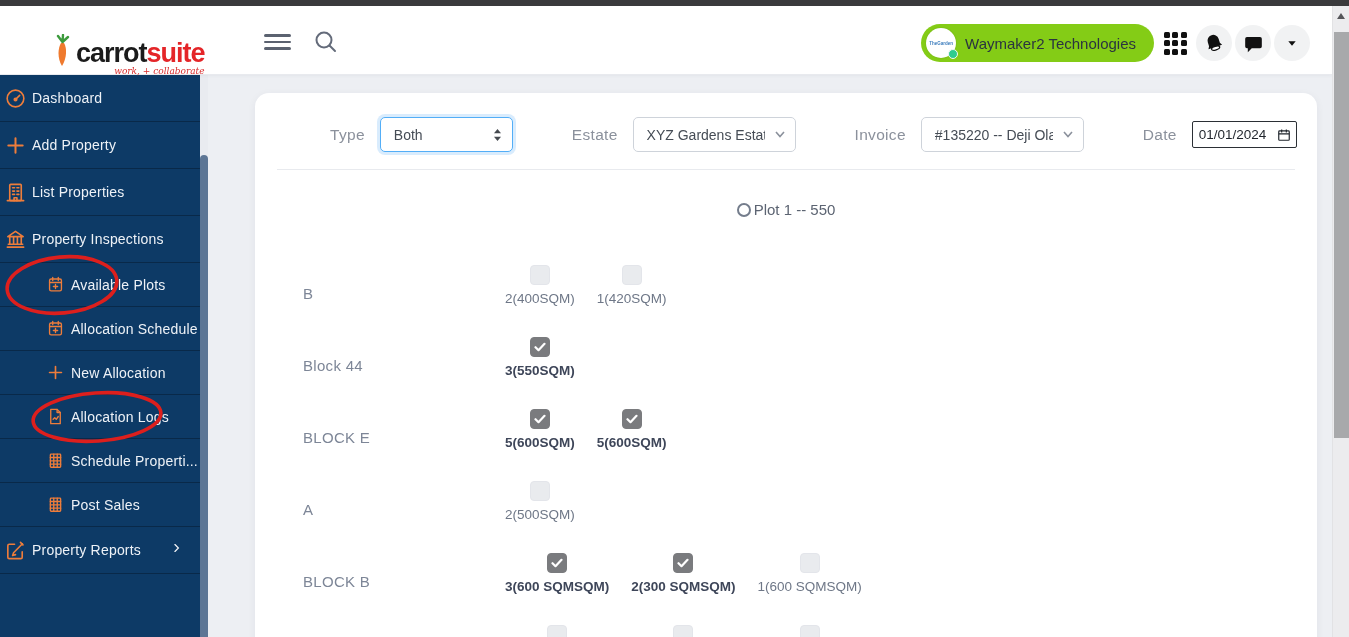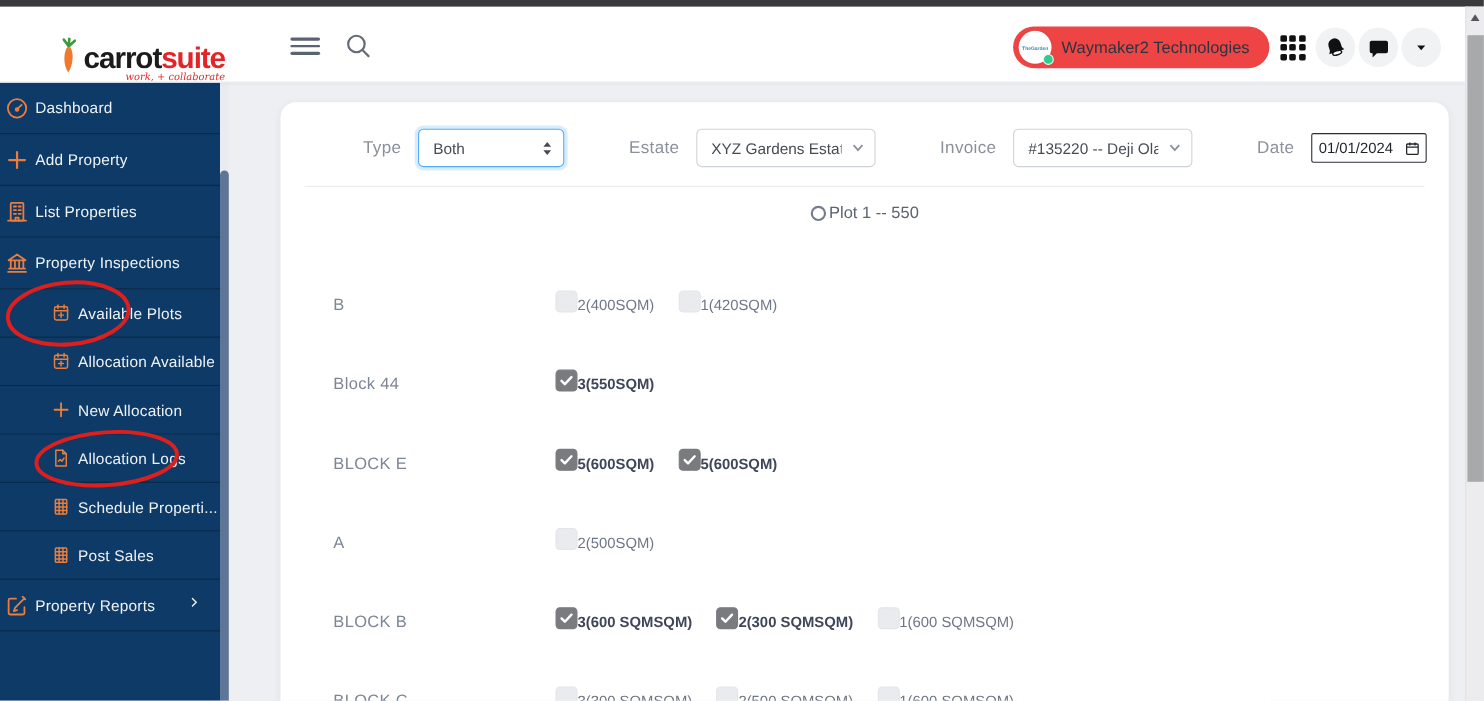--- a/index.html
+++ b/index.html
@@ -12,21 +12,21 @@
   .logo-row { display:flex; align-items:flex-end; gap:2px; }
   .logo-carrot { width:22px; height:34px; }
   .logo-text { font-size:27px; font-weight:bold; letter-spacing:-1px; color:#1b1b1b; line-height:30px; }
   .logo-text .suite { color:#e42528; }
   .logo-tagline { align-self:flex-end; font-family:"DejaVu Serif", serif; font-style:italic; font-size:9px; color:#d92b2b; margin-top:-2px; }
   .hamburger { position:absolute; left:264px; top:28px; width:27px; height:16px; display:flex; flex-direction:column; justify-content:space-between; cursor:pointer; }
   .hamburger span { display:block; height:2.6px; background:#5b6270; border-radius:2px; }
   .search-btn { position:absolute; left:312px; top:22px; width:28px; height:28px; cursor:pointer; }
 
   .header-right { position:absolute; right:22px; top:18px; display:flex; align-items:center; gap:3px; }
-  .account-pill { display:flex; align-items:center; gap:9px; background:#ef4444; border-radius:19px; height:38px; padding:0 18px 0 5px; cursor:pointer; }
+  .account-pill { display:flex; align-items:center; gap:9px; background:#84cc16; border-radius:19px; height:38px; padding:0 18px 0 5px; cursor:pointer; }
   .avatar { position:relative; width:30px; height:30px; background:#ffffff; border-radius:50%; box-shadow:0 0 2px rgba(0,0,0,.15); display:flex; align-items:center; justify-content:center; }
   .avatar-txt { font-size:4.5px; color:#3f7fbe; font-weight:bold; }
   .presence-dot { position:absolute; right:-2px; bottom:-1px; width:10px; height:10px; background:#2ecc8f; border:1.5px solid #f3f6f6; border-radius:50%; }
   .account-name { font-size:15px; color:#2b3440; }
   .hbtn { width:36px; height:36px; border-radius:50%; background:#f1f2f3; display:flex; align-items:center; justify-content:center; cursor:pointer; }
   .hbtn.plain { background:#ffffff; }
   .grid9 { display:grid; grid-template-columns:repeat(3,6px); grid-template-rows:repeat(3,6px); gap:2.5px; }
   .grid9 i { background:#111; border-radius:1.5px; }
 
   
@@ -52,29 +52,29 @@
   .filter-row { display:flex; align-items:center; padding:24px 20px 0 43px; }
   .f-label { font-size:15.5px; color:#8b919c; letter-spacing:.3px; margin-right:15px; white-space:nowrap;margin-left:32px; }
   .sel { position:relative; display:flex; align-items:center; justify-content:space-between; height:35px; border:1px solid #ced3da; border-radius:5px; background:#fff; padding:0 10px 0 13px; font-size:14px; color:#454c55; cursor:pointer; margin-right:27px; }
   .sel.focused { border:1.5px solid #53aef7; box-shadow:0 0 0 3px rgba(80,170,245,.22); }
   .sel .txt { white-space:nowrap; overflow:hidden; }
   .caret-sm { margin-left:10px; flex:none; }
   .date-box { display:flex; align-items:center; justify-content:space-between; width:118px; height:27px; border:1.5px solid #2b2f35; border-radius:2px; padding:0 5px 0 6px; font-size:13.5px; color:#1f242b; background:#fff; cursor:text; }
 
   .divider { border:none; border-top:1px solid #e8eaee; margin:17px 22px 0 22px; }
 
-  .radio-row { display:flex; align-items:center; justify-content:center; margin-top:15px; gap:3px; }
+  .radio-row { display:flex; align-items:center; justify-content:center; margin-top:31px; gap:3px; }
   .radio { width:14px; height:14px; border:2px solid #747d8c; border-radius:50%; background:#fff; cursor:pointer; flex:none; }
   .radio-label { font-size:15px; color:#5c6472; }
 
   .blocks { margin-top:24px; }
   .block-row { display:flex; align-items:flex-end; height:72px; padding:0 0 8px 48px; }
   .block-name { width:202px; font-size:15px; color:#7d8697; letter-spacing:.3px; line-height:20px; margin-bottom:2px; flex:none; }
   .plots { display:flex; gap:22px; align-items:flex-end; }
-  .plot { display:flex; flex-direction:row; align-items:center; cursor:pointer; }
+  .plot { display:flex; flex-direction:column; align-items:center; cursor:pointer; }
   .cb { width:20px; height:20px; border-radius:4px; background:#e9ebee; border:1px solid #e3e5ea; margin-bottom:6px; display:flex; align-items:center; justify-content:center; }
   .cb.on { background:#7a7b7e; border-color:#7a7b7e; }
   .plot-label { font-size:13.5px; color:#6e7787; white-space:nowrap; }
   .plot.checked .plot-label { color:#3e4659; font-weight:bold; }
 
   
   .v-scroll { position:absolute; right:0; top:6px; width:17px; height:631px; background:#ececee; z-index:35; border-left:1px solid #e2e2e4; }
   .v-arrow { position:absolute; top:7px; left:4px; width:0; height:0; border-left:4.5px solid transparent; border-right:4.5px solid transparent; border-bottom:6px solid #55565a; }
   .v-thumb { position:absolute; top:26px; left:1px; width:15px; height:406px; background:#a8a9ab; }
 </style>
@@ -199,21 +199,21 @@
       <span class="s-label">Available Plots</span>
     </div>
     <div class="side-item sub">
       <span class="s-icon">
         <svg width="19" height="19" viewBox="0 0 24 24" fill="none" stroke="#ee7d3b" stroke-width="1.7" stroke-linecap="round" stroke-linejoin="round">
           <rect x="4.5" y="5" width="15" height="15" rx="2"></rect>
           <path d="M8.5 3 v4 M15.5 3 v4 M4.5 9.5 h15"></path>
           <path d="M12 11.8 v5.4 M9.3 14.5 h5.4"></path>
         </svg>
       </span>
-      <span class="s-label">Allocation Available</span>
+      <span class="s-label">Allocation Schedule</span>
     </div>
     <div class="side-item sub">
       <span class="s-icon">
         <svg width="19" height="19" viewBox="0 0 24 24" fill="none" stroke="#ee7d3b" stroke-width="1.7" stroke-linecap="round" stroke-linejoin="round">
           <path d="M12 4.5 v15 M4.5 12 h15" stroke-width="2.1"></path>
         </svg>
       </span>
       <span class="s-label">New Allocation</span>
     </div>
     <div class="side-item sub">

